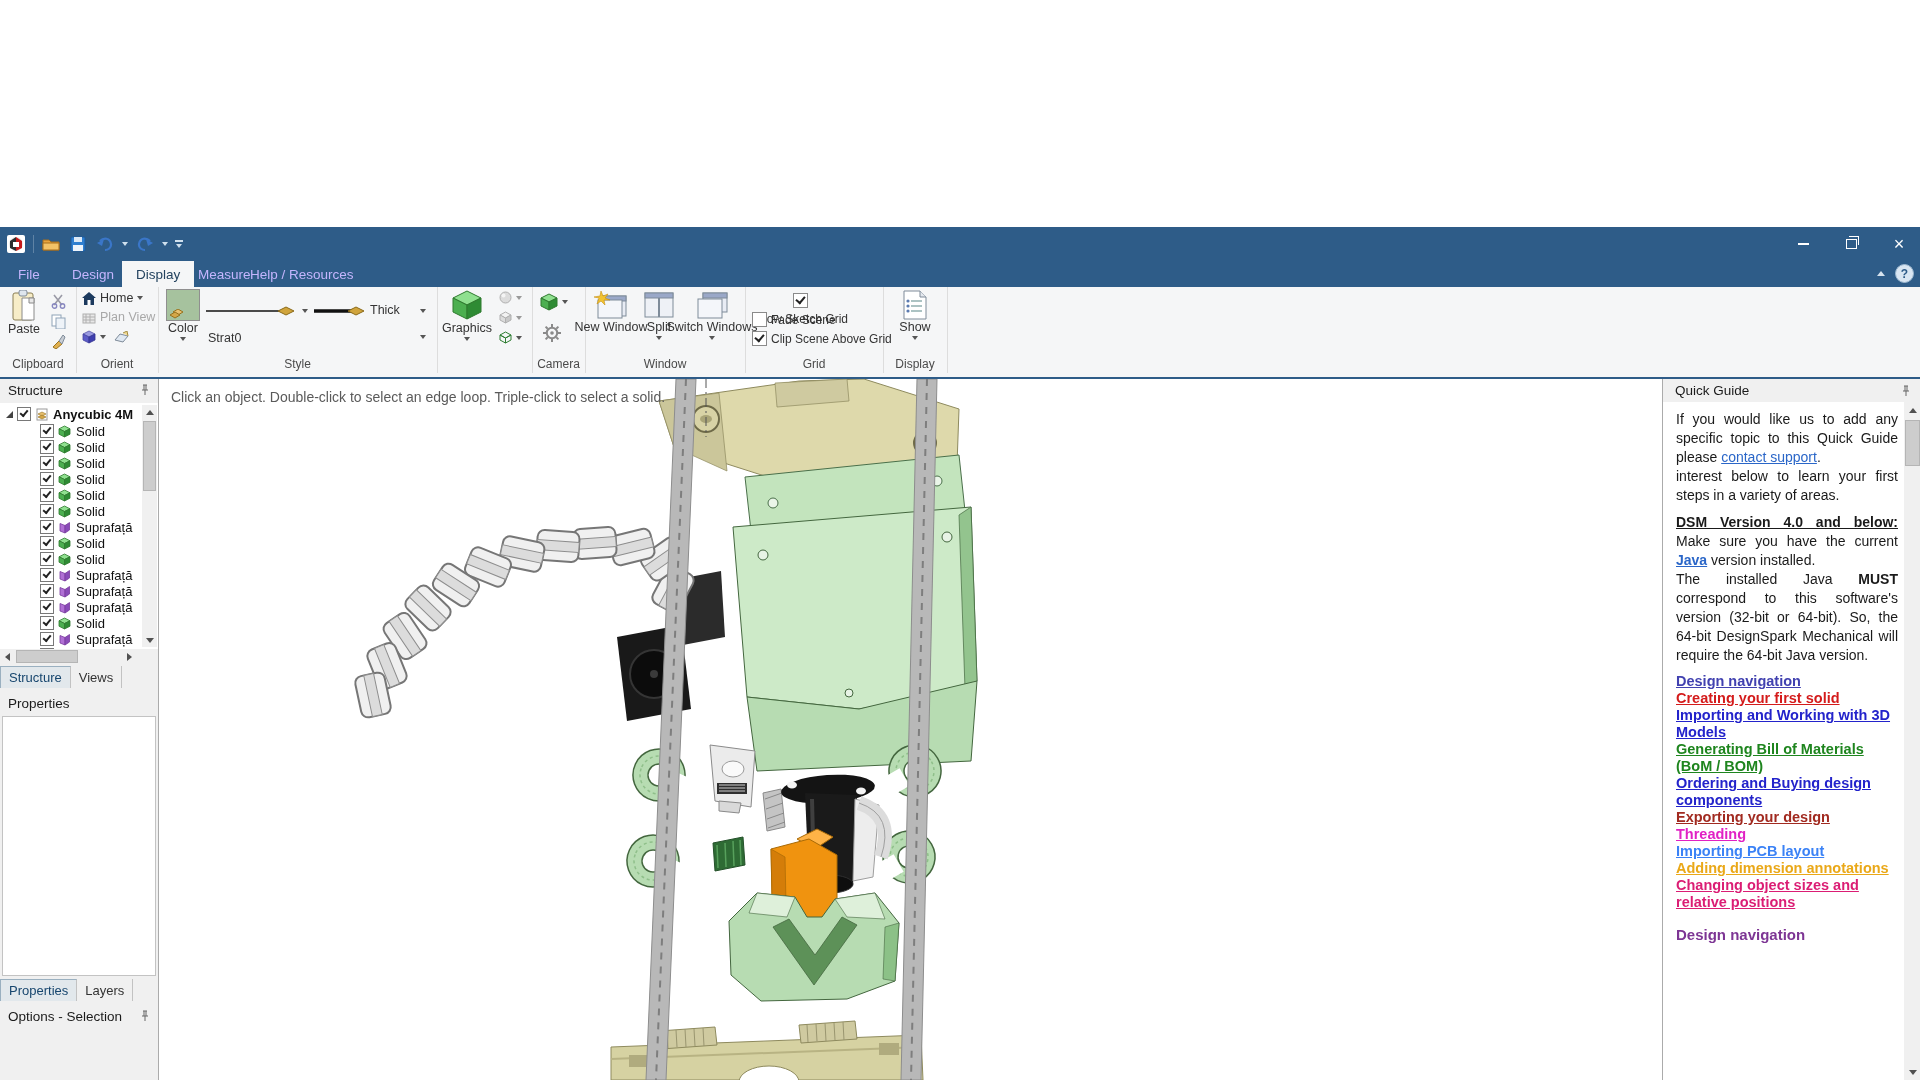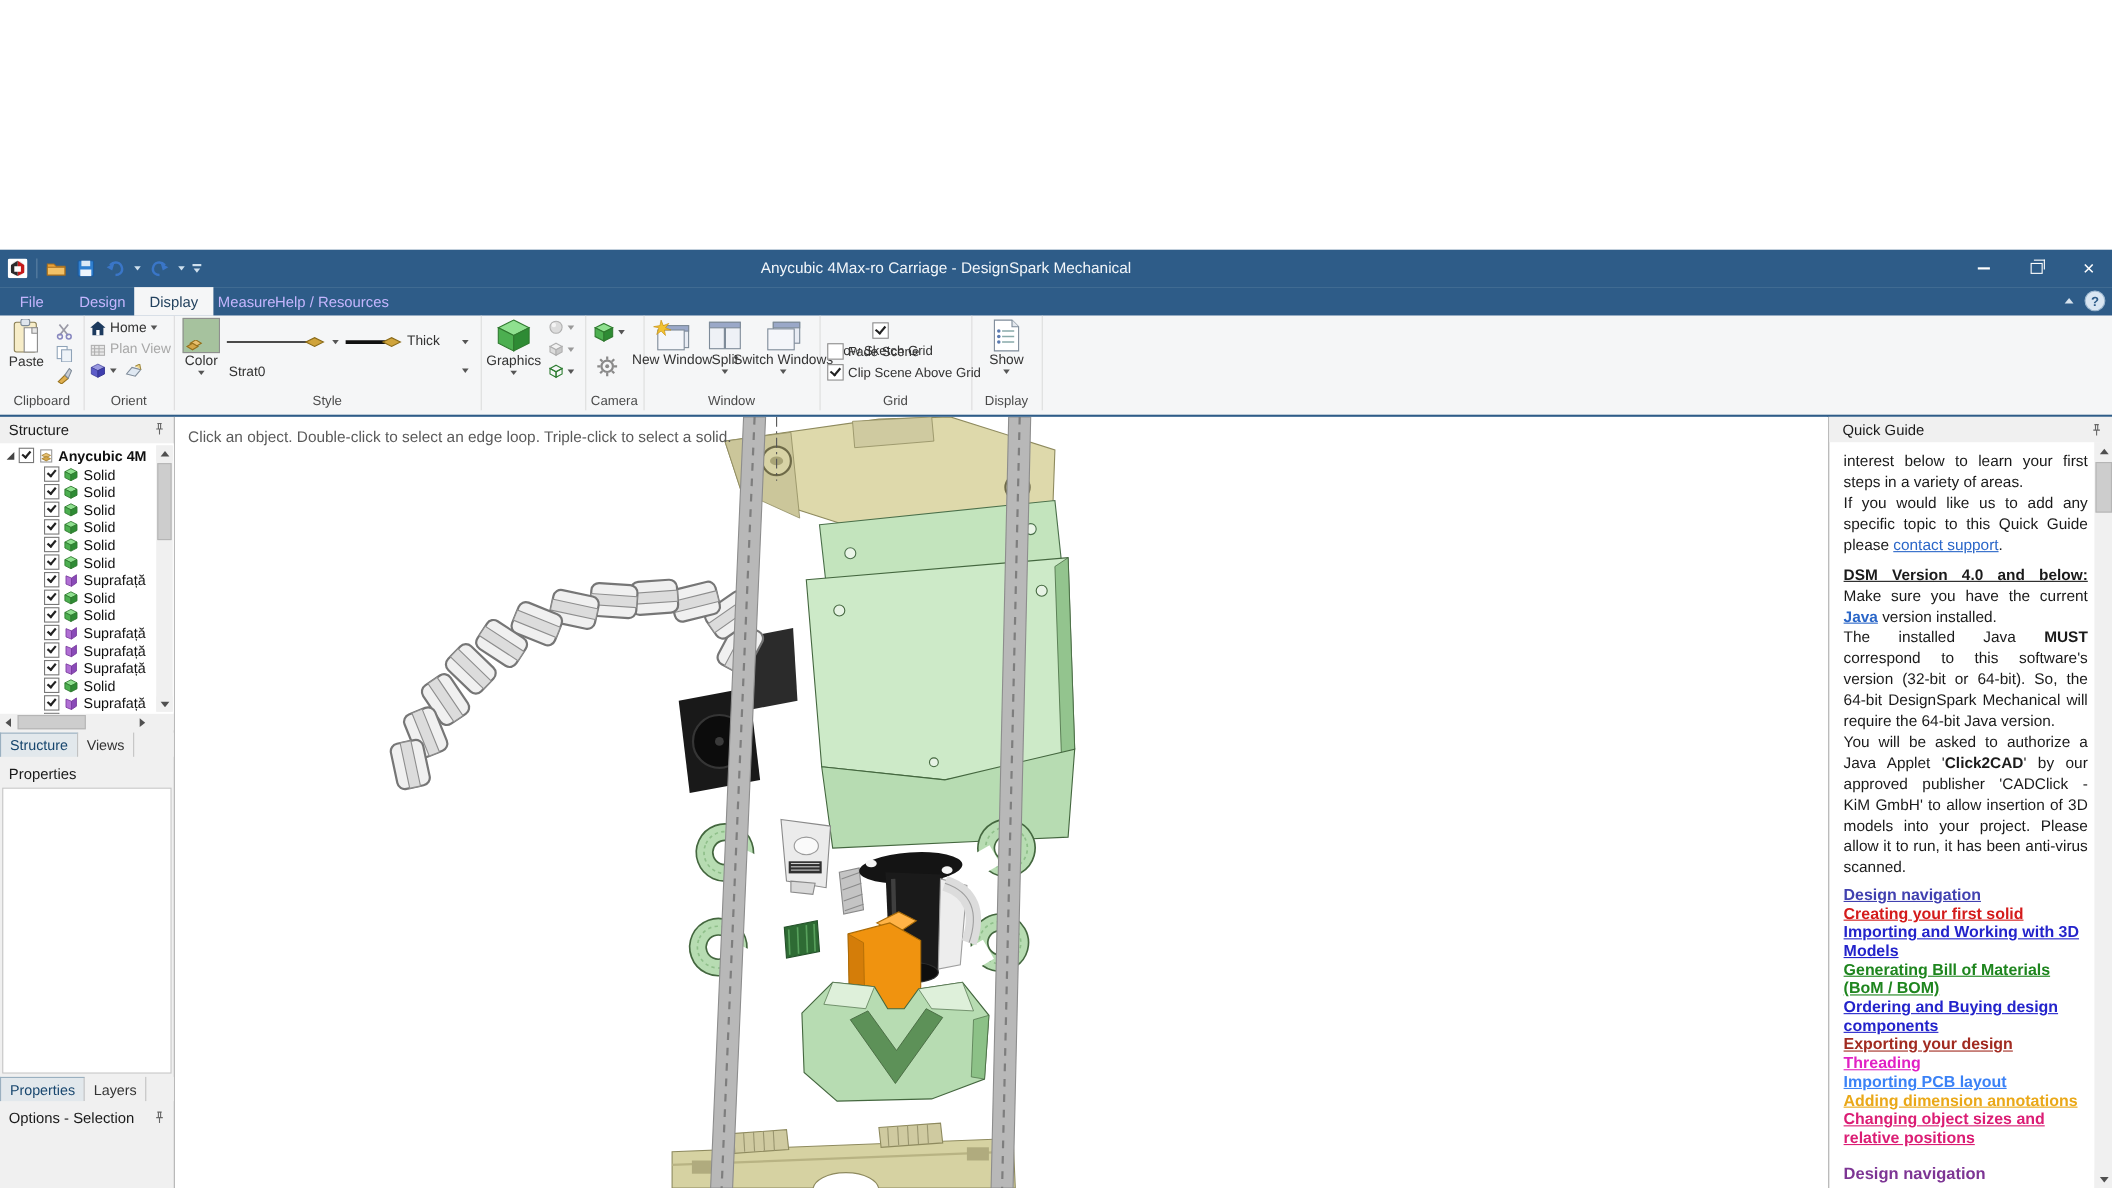--- a/index.html
+++ b/index.html
@@ -113,21 +113,20 @@
           <path d="M14 4 C10 0 4 1 3 7 C2.5 11 6 13 9 13" stroke="#3a76c8" stroke-width="2.2" fill="none"></path>
           <polygon points="17,6 10,2 12,9" fill="#3a76c8"></polygon>
         </svg>
     </span>
     <span class="ddw"></span>
     <span style="display:inline-flex;flex-direction:column;align-items:center;gap:2px;">
       <span style="width:8px;height:1.5px;background:#cfe0ee;"></span>
       <span class="ddw"></span>
     </span>
   </div>
-  <div id="title-text">Anycubic 4Max-ro Carriage - DesignSpark Mechanical</div>
   <div id="wincontrols">
     <span class="wc">
         <span class="minbar"></span>
       </span>
     <span class="wc">
         <span class="restore"></span>
       </span>
     <span class="wc">×</span>
   </div>
 </div>
@@ -750,26 +749,25 @@
 
 <div id="rightpanel">
   <div id="qg-head">
     <span>Quick Guide</span>
     <svg class="pin" style="right:10px;top:6px;" viewBox="0 0 10 12" width="10" height="12">
         <path d="M3 1 h4 M4 1 v5 M6 1 v5 M2 6 h6 M5 6 v5" stroke="#666" fill="none"></path>
       </svg>
   </div>
 
   <div id="qg-content">
+    <p><span>If you would like us to add any specific topic to this Quick Guide please </span><a class="qlink">contact support</a><span>.</span></p>
     <p><span>interest below to learn your first steps in a variety of areas.</span></p>
-    <p><span>If you would like us to add any specific topic to this Quick Guide please </span><a class="qlink">contact support</a><span>.</span></p>
     <div class="gap"></div>
     <p><span class="boldu">DSM Version 4.0 and below:</span><span> Make sure you have the current </span><a class="qlink" style="font-weight:bold;">Java</a><span> version installed.</span></p>
     <p><span>The installed Java </span><b>MUST</b><span> correspond to this software's version (32-bit or 64-bit). So, the 64-bit DesignSpark Mechanical will require the 64-bit Java version.</span></p>
-    <p><span>You will be asked to authorize a Java Applet '</span><b>Click2CAD</b><span>' by our approved publisher 'CADClick - KiM GmbH' to allow insertion of 3D models into your project. Please allow it to run, it has been anti-virus scanned.</span></p>
     <div class="gap"></div>
     <a class="toplink" style="color:#4141b0">Design navigation</a>
     <a class="toplink" style="color:#d41b1b">Creating your first solid</a>
     <a class="toplink" style="color:#2323cb">Importing and Working with 3D Models</a>
     <a class="toplink" style="color:#1e851e">Generating Bill of Materials (BoM / BOM)</a>
     <a class="toplink" style="color:#2323cb">Ordering and Buying design components</a>
     <a class="toplink" style="color:#a12a20">Exporting your design</a>
     <a class="toplink" style="color:#e121c4">Threading</a>
     <a class="toplink" style="color:#3b82f6">Importing PCB layout</a>
     <a class="toplink" style="color:#eaa818">Adding dimension annotations</a>

